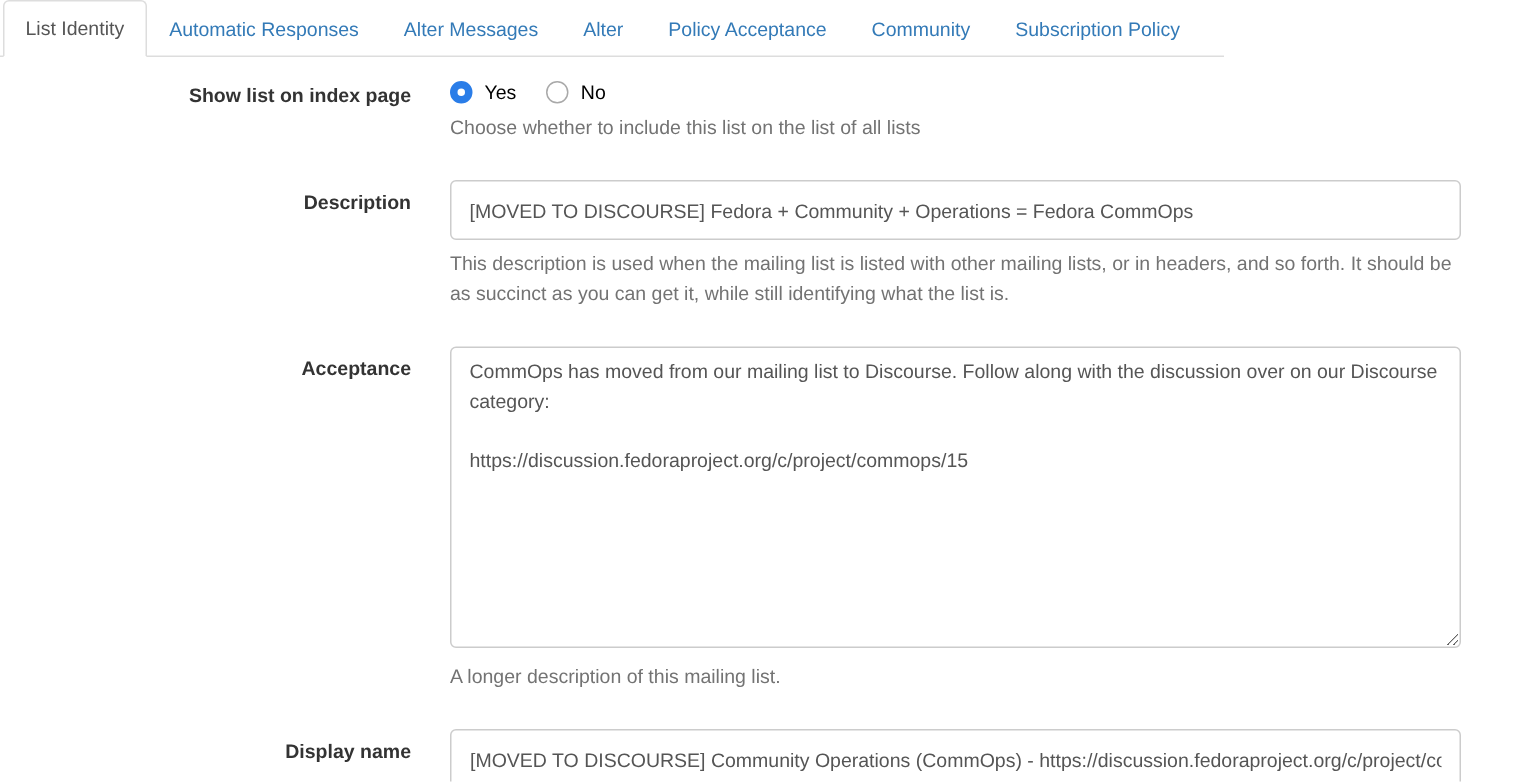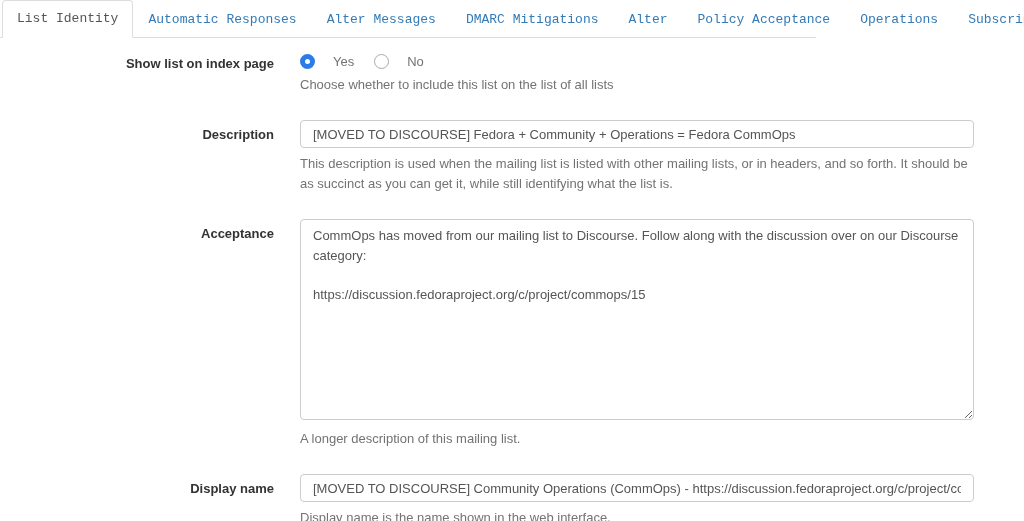--- a/index.html
+++ b/index.html
@@ -13,21 +13,20 @@
     overflow: hidden;
   }
   
   .nav-tabs {
     display: flex;
     align-items: flex-end;
     list-style: none;
     margin: 0; padding: 0 0 0 2px;
     border-bottom: 1px solid var(--tab-border, #ddd);
     width: 816px;
-    font-family: Liberation Mono, monospace;
   }
   .nav-tabs li { margin-bottom: -1px; }
   .nav-tabs a {
     display: block;
     padding: 10px 15px;
     color: var(--tab-link, #337ab7);
     text-decoration: none;
     line-height: 17px;
     cursor: pointer;
     white-space: nowrap;
@@ -52,21 +51,21 @@
     padding-top: 7px;
     line-height: 16px;
   }
   .control-col {
     margin-left: 26px;
     width: 674px;
     flex: 0 0 674px;
   }
   .text-input {
     width: 674px;
-    height: 28px;
+    height: 40px;
     padding: 4px 12px;
     border: 1px solid var(--input-border, #ccc);
     border-radius: 4px;
     font-family: "Liberation Sans", sans-serif;
     font-size: 13px;
     color: #555;
     background: #fff;
     outline: none;
   }
   .text-area {
@@ -91,22 +90,22 @@
   
   .radio-group {
     display: flex;
     align-items: center;
     padding-top: 5px;
     gap: 20px;
   }
   .radio-option {
     display: flex;
     align-items: center;
-    gap: 18px;
-    color: #737373;
+    gap: 8px;
+    color: #000000;
     cursor: pointer;
   }
   .radio-circle {
     width: 15px; height: 15px;
     border-radius: 50%;
     background: #fff;
     display: inline-block;
   }
   .radio-circle.checked { border: 5px solid var(--radio-accent, #2a7de8); }
   .radio-circle.unchecked { border: 1.5px solid #a9a9a9; }
@@ -118,30 +117,27 @@
   <li class="active">
       <a>List Identity</a>
     </li>
   <li>
       <a>Automatic Responses</a>
     </li>
   <li>
       <a>Alter Messages</a>
     </li>
   <li>
-      <a>DMARC Mitigations</a>
-    </li>
-  <li>
       <a>Alter</a>
     </li>
   <li>
       <a>Policy Acceptance</a>
     </li>
   <li>
-      <a>Operations</a>
+      <a>Community</a>
     </li>
   <li>
       <a>Subscription Policy</a>
     </li>
 </ul>
 
 <form class="settings-form">
 
   <div class="form-row">
     <div class="label-col">Show list on index page</div>

